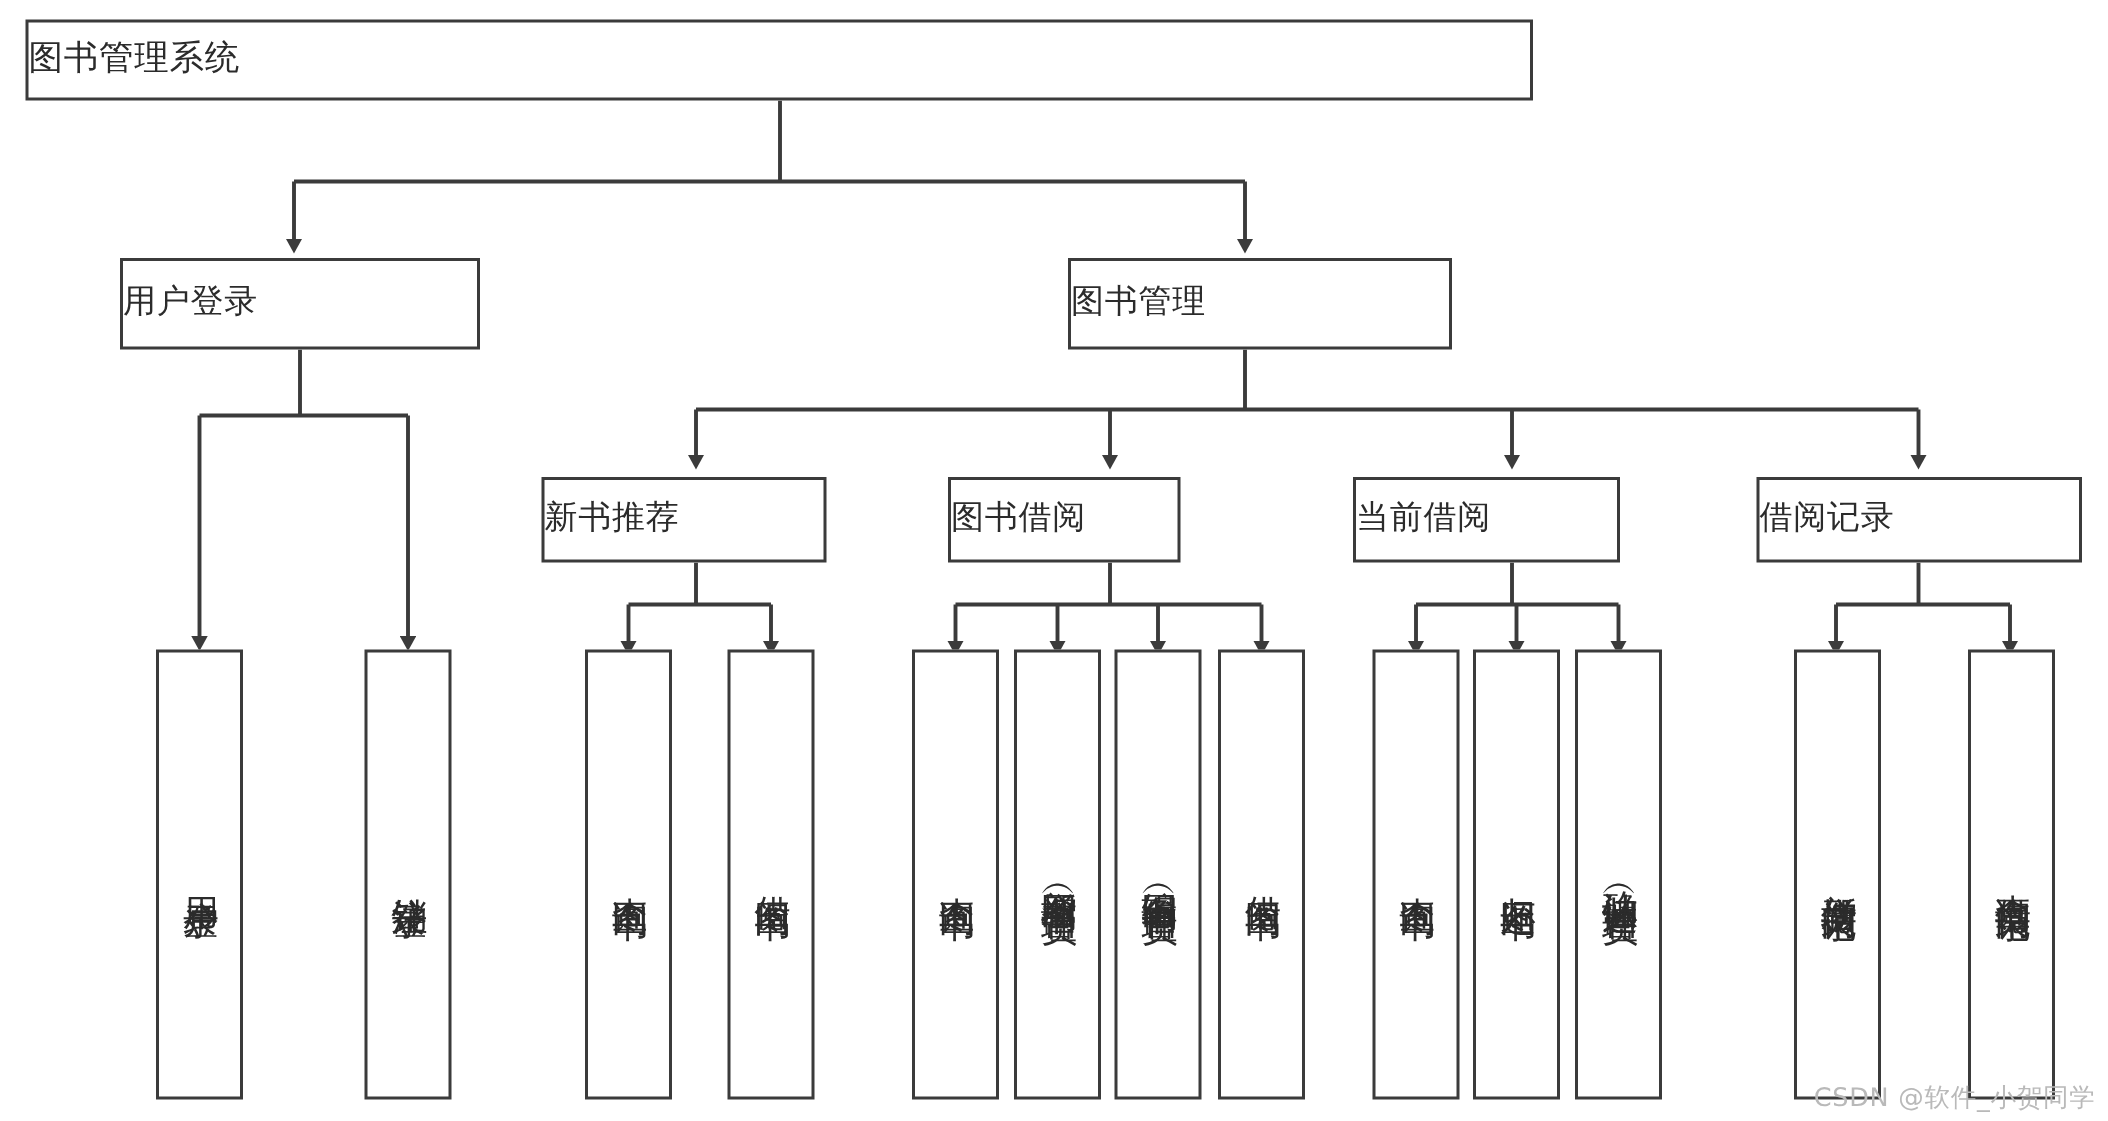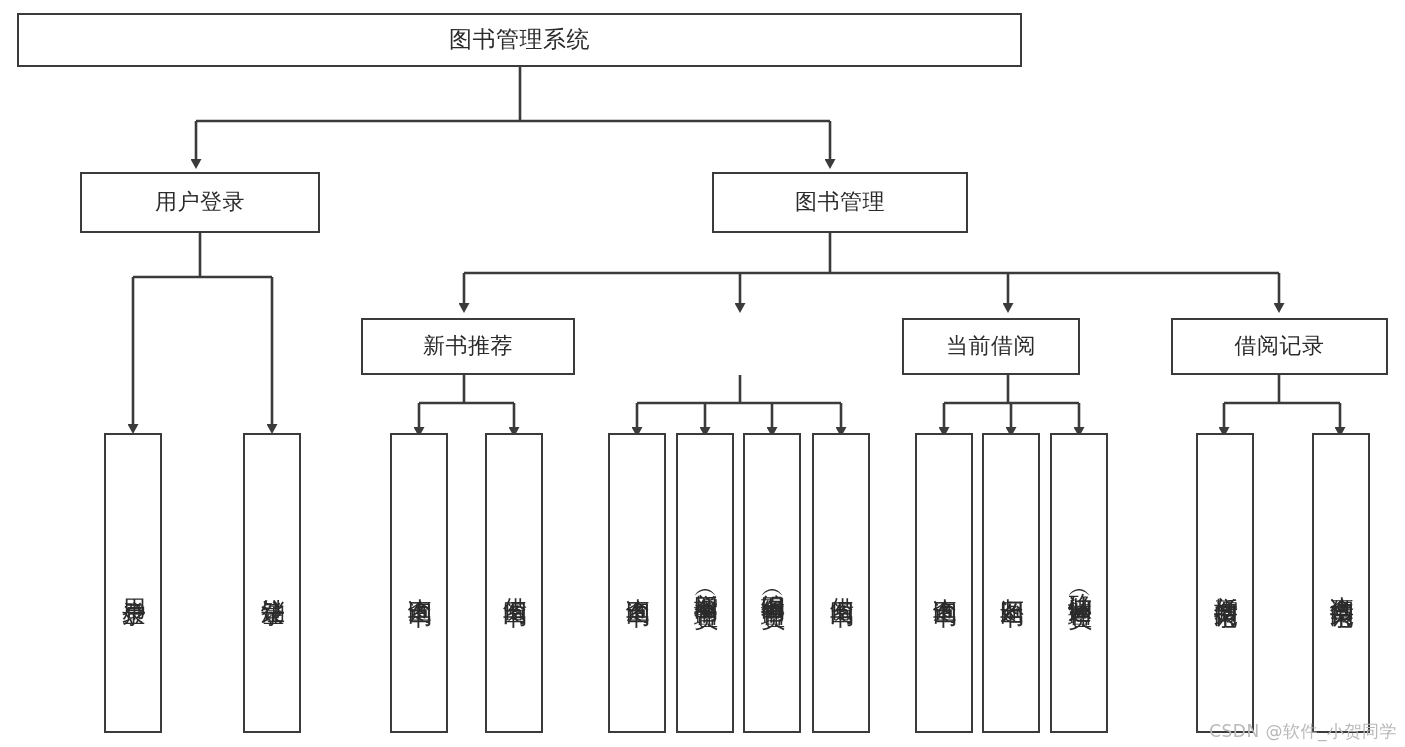--- a/index.html
+++ b/index.html
@@ -11,21 +11,21 @@
   #canvas{position:relative;width:1405px;height:747px;background:#ffffff;}
   svg.links{position:absolute;left:0;top:0;width:1405px;height:747px;pointer-events:none;}
 
   .node{
     position:absolute;
     box-sizing:border-box;
     background:#ffffff;
     border:2.5px solid #3b3b3b;
     display:flex;
     align-items:center;
-    justify-content:center;
+    justify-content:flex-start;
     color:#2b2b2b;
   }
   .node .label{
     display:block;
     text-align:center;
     letter-spacing:0.5px;
     white-space:pre-line;
   }
   
   .node.horiz .label{
@@ -119,22 +119,25 @@
     <span class="label">图书管理系统</span>
   </div>
 
   <div class="node horiz" style="left:80px;top:172px;width:240px;height:61px;">
     <span class="label">用户登录</span>
   </div>
   <div class="node horiz" style="left:712px;top:172px;width:256px;height:61px;">
     <span class="label">图书管理</span>
   </div>
 
-  <div class="node horiz" style="left:361px;top:318px;width:214px;height:57px;">
+  <div class="node horiz" style="left:361px;top:318px;width:190px;height:57px;">
     <span class="label">新书推荐</span>
+  </div>
+  <div class="node horiz" style="left:632px;top:318px;width:155px;height:57px;">
+    <span class="label">图书借阅</span>
   </div>
   <div class="node horiz" style="left:902px;top:318px;width:178px;height:57px;">
     <span class="label">当前借阅</span>
   </div>
   <div class="node horiz" style="left:1171px;top:318px;width:217px;height:57px;">
     <span class="label">借阅记录</span>
   </div>
 
   <div class="node vert" style="left:104px;top:433px;width:58px;height:300px;">
     <span class="label">用户登录</span>

